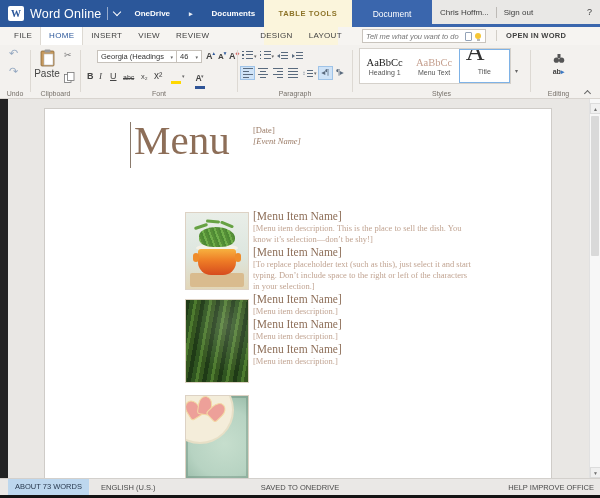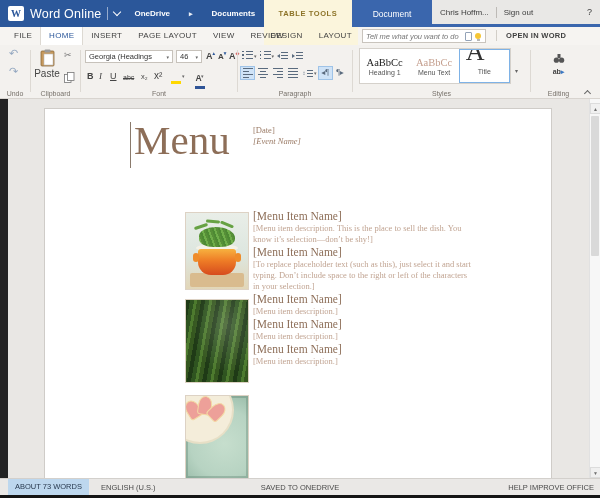--- a/index.html
+++ b/index.html
@@ -20,21 +20,21 @@
 #doc-underline{position:absolute;left:432px;top:24px;width:168px;height:3px;background:#3a66ad}
 #account{position:absolute;left:432px;top:0;width:168px;height:24px;background:#e9e8e6;color:#3c3c3c;display:flex;align-items:center;font-size:8px;padding:0 8px}
 #account .acc-div{width:1px;height:11px;background:#bdbab6;margin:0 7px}
 #account .help-q{margin-left:auto;font-size:9px;color:#3c3c3c}
 
 
 #tabrow{position:absolute;left:0;top:27px;width:600px;height:18px;background:#f6f4f1}
 #tabs-main{position:absolute;left:6px;top:0;height:18px;display:flex}
 .tab{padding:0 8px;line-height:18px;font-size:8px;letter-spacing:.3px;color:#3f3f3f;white-space:nowrap}
 .tab.active{background:#fff;border-left:1px solid #ddd9d2;border-right:1px solid #ddd9d2;color:#2b579a}
-#tabs-cream{position:absolute;left:264px;top:0;width:94px;height:18px;background:#fbf5dc;display:flex;justify-content:center}
+#tabs-cream{position:absolute;left:264px;top:0;width:74px;height:18px;background:#fbf5dc;display:flex;justify-content:center}
 #tellme{position:absolute;left:362px;top:2px;width:124px;height:14px;background:#fff;border:1px solid #c9c4bd;display:flex;align-items:center;padding:0 3px;gap:3px}
 #tellme input{flex:1;min-width:0;border:none;outline:none;background:transparent;font-family:"Liberation Sans",sans-serif;font-size:7.5px;font-style:italic;color:#8b8b8b}
 .tm-page{width:7px;height:9px;border:1px solid #93a3b8;border-radius:1px;flex:0 0 auto}
 .tm-bulb{width:6px;height:6px;border-radius:50%;background:#f5c636;position:relative;flex:0 0 auto;margin-right:1px}
 .tm-bulb::after{content:'';position:absolute;left:1.5px;top:6px;width:3px;height:2px;background:#b7b7b7}
 .tr-div{position:absolute;left:496px;top:3px;width:1px;height:11px;background:#d2cec7}
 #open-word{position:absolute;left:506px;top:0;line-height:18px;font-size:7.5px;font-weight:bold;letter-spacing:.3px;color:#3f3f3f}
 
 
 #ribbon{position:absolute;left:0;top:45px;width:600px;height:54px;background:#f3f1ee;border-bottom:1px solid #d8d4cf}
@@ -173,21 +173,20 @@
 
   <div id="tabrow">
     <div id="tabs-cream">
       <span class="tab">DESIGN</span>
       <span class="tab">LAYOUT</span>
     </div>
     <div id="tabs-main">
       <span class="tab">FILE</span>
       <span class="tab active">HOME</span>
       <span class="tab">INSERT</span>
-      <span class="tab">PAGE LAYOUT</span>
       <span class="tab">VIEW</span>
       <span class="tab">REVIEW</span>
     </div>
     <div id="tellme">
       <input type="text" placeholder="Tell me what you want to do" style="">
       <span class="tm-page"></span>
       <span class="tm-bulb"></span>
     </div>
     <span class="tr-div"></span>
     <span id="open-word">OPEN IN WORD</span>
@@ -216,21 +215,21 @@
         <svg width="11" height="11" viewBox="0 0 11 11">
           <rect x="0.5" y="2.5" width="6.5" height="8" fill="#fff" stroke="#777" stroke-width="0.8"></rect>
           <rect x="3.5" y="0.5" width="6.5" height="8" fill="#fff" stroke="#777" stroke-width="0.8"></rect>
         </svg>
       </span>
       <span class="grp-label">Clipboard</span>
     </div>
     <span class="vdiv" style="left:80px"></span>
 
     <div class="grp" id="g-font">
-      <div class="sel" style="left:4px;top:5px;width:88px">
+      <div class="sel" style="left:16px;top:5px;width:80px">
         <span>Georgia (Headings</span>
           <span class="caret">▾</span>
       </div>
       <div class="sel" style="left:95px;top:5px;width:26px">
         <span>46</span>
           <span class="caret">▾</span>
       </div>
       <span class="af" style="left:125px">A<sup>▴</sup></span>
       <span class="af" style="left:137px;font-size:8px">A<sup>▾</sup></span>
       <span class="af" style="left:148px">A<sup style="color:#d86a6a">◆</sup></span>

